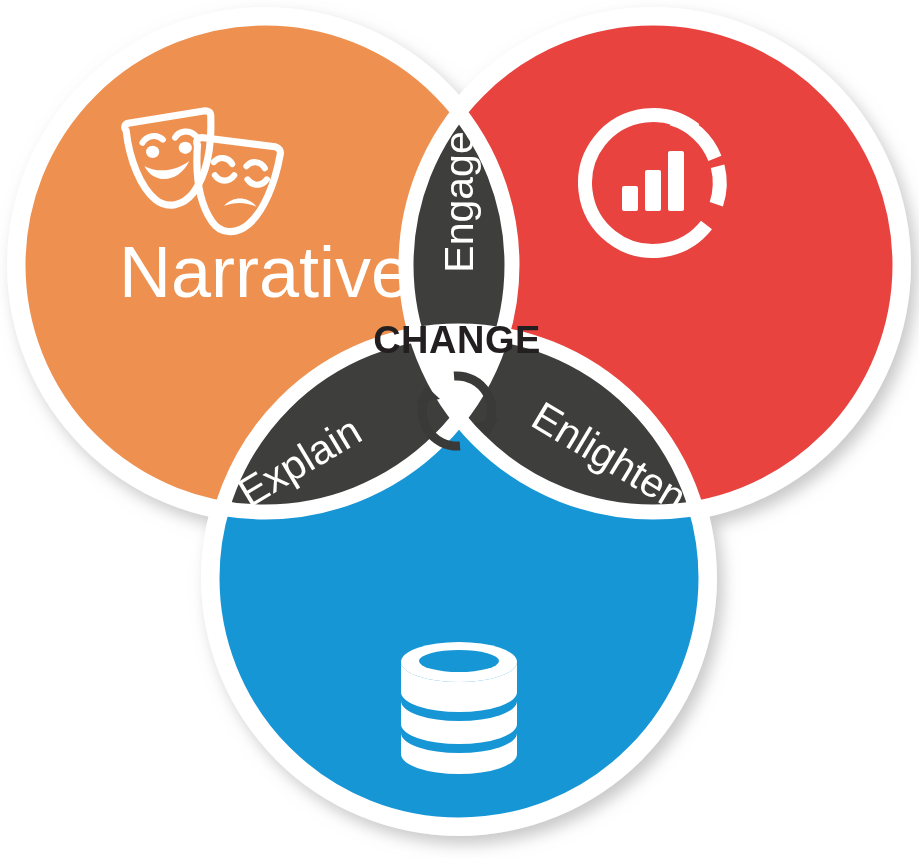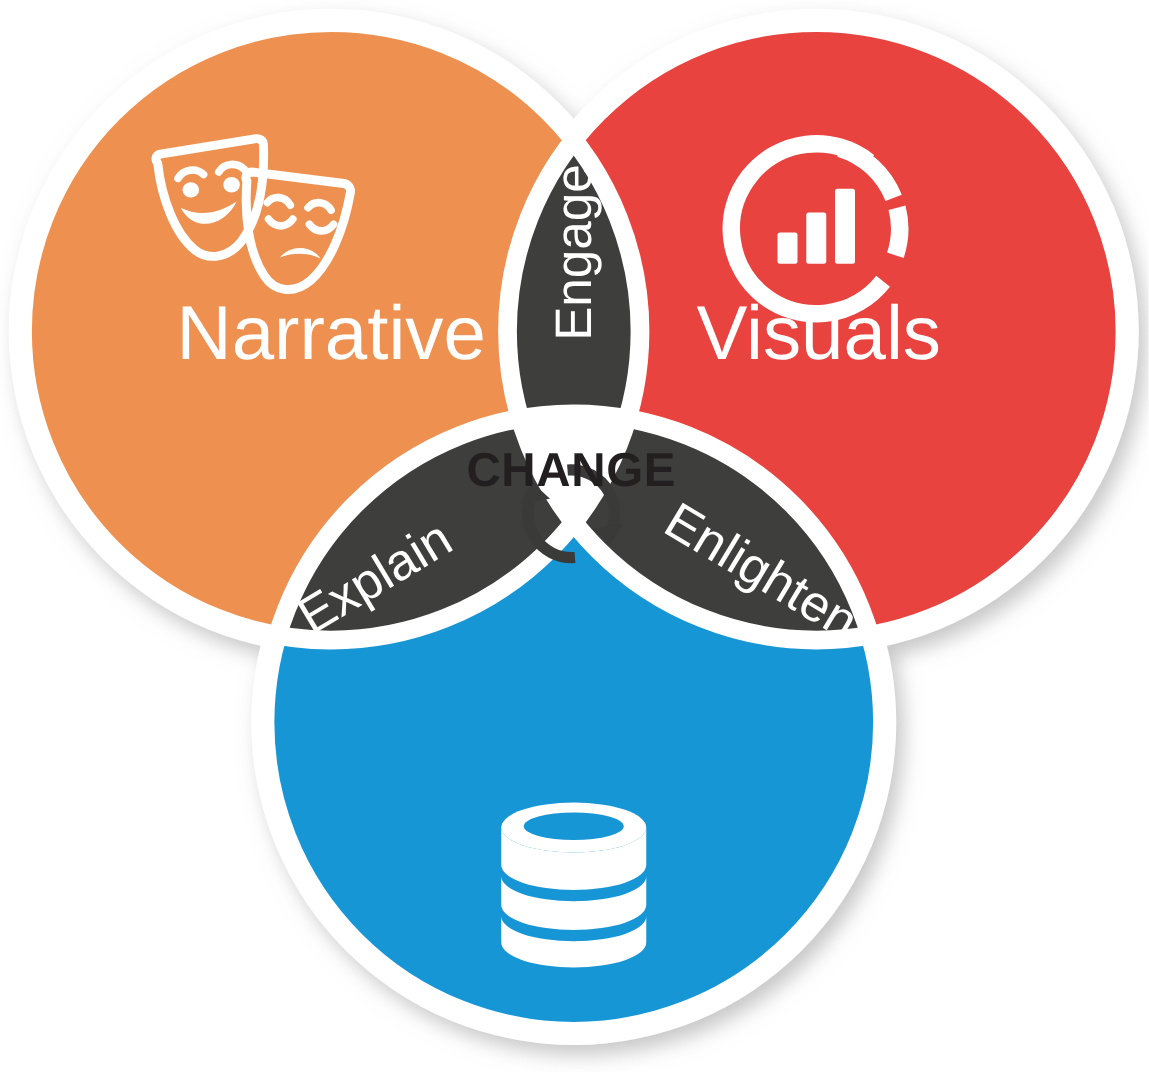--- a/index.html
+++ b/index.html
@@ -29,21 +29,21 @@
     display: block;
   }
   .lbl {
     position: absolute;
     white-space: nowrap;
     pointer-events: none;
   }
   .circle-label {
     font-family: "Liberation Sans", sans-serif;
     font-weight: 400;
-    font-size: 61px;
+    font-size: 72px;
     color: #ffffff;
     letter-spacing: 0px;
     line-height: 1;
   }
   .lens-label {
     font-family: "Liberation Sans", sans-serif;
     font-weight: 400;
     font-size: 41px;
     color: #ffffff;
     line-height: 1;
@@ -186,24 +186,23 @@
       <path d="M 3,35 A 35,35 0 0 1 -29,-19"></path>
 
       <path d="M 17,12 L 31,25 L 41,8 Z" fill="#3a3a39" stroke="none"></path>
 
       <path d="M -17,-12 L -31,-25 L -41,-8 Z" fill="#3a3a39" stroke="none"></path>
     </g>
   </svg>
 
   <div class="lbl circle-label" style="left:0; top:236px; width:530px; text-align:center;">Narrative</div>
 
-  <div class="lbl circle-label" style="left:390px; top:236px; width:530px; text-align:center;">Visuals</div>
 
 
   <div class="lbl lens-label" style="left:459px; top:202px; transform-origin:0 0; transform:rotate(-90deg) translate(-50%,-50%);">Engage</div>
 
   <div class="lbl lens-label" style="left:300px; top:462px; transform-origin:0 0; transform:rotate(-31deg) translate(-50%,-50%);">Explain</div>
 
   <div class="lbl lens-label" style="left:609px; top:457px; transform-origin:0 0; transform:rotate(31deg) translate(-50%,-50%);">Enlighten</div>
 
-  <div class="lbl center-label" style="left:257px; top:321px; width:400px; text-align:center;margin-top:37px;">CHANGE</div>
+  <div class="lbl center-label" style="left:257px; top:321px; width:400px; text-align:center;">CHANGE</div>
 
 </div>
 
 </body></html>

